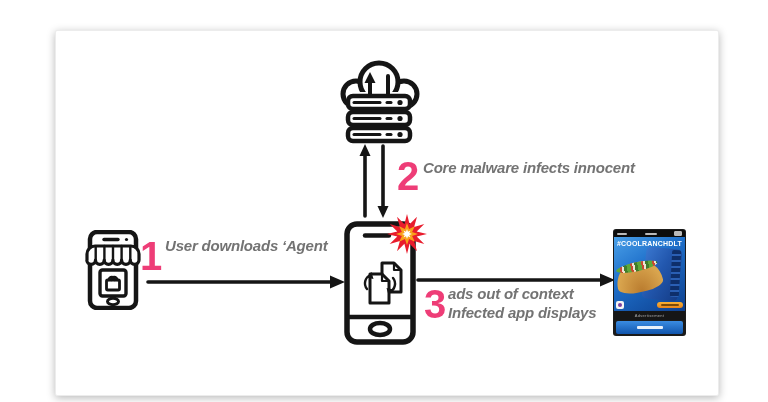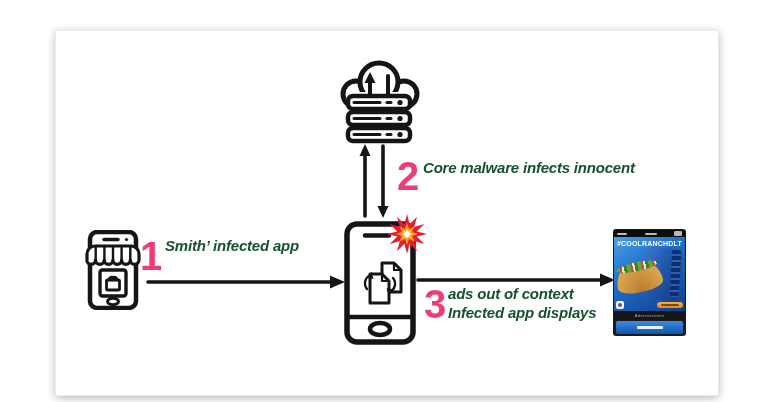--- a/index.html
+++ b/index.html
@@ -3,21 +3,21 @@
 <meta charset="utf-8">
 <style>
   html,body{margin:0;padding:0;background:#fff;}
   #canvas{position:relative;width:768px;height:402px;background:#fff;overflow:hidden;
           font-family:"Liberation Sans",sans-serif;}
   .card{position:absolute;left:55px;top:30px;width:662px;height:364px;background:#fff;
         border:1px solid #ececec;border-radius:2px;box-shadow:0 2px 9px rgba(0,0,0,.28);}
   .abs{position:absolute;}
   .step-num{font-weight:700;font-size:40px;line-height:1;color:#EE3D77;}
   .step-text{font-style:italic;font-weight:700;font-size:15px;line-height:18.5px;
-             color:#14532d;letter-spacing:-.2px;white-space:nowrap;}
+             color:#737373;letter-spacing:-.2px;white-space:nowrap;}
   svg .ln{stroke:#151515;fill:none;stroke-linecap:round;stroke-linejoin:round;}
   svg .fw{fill:#fff;}
   
   .ad{left:613px;top:229px;width:73px;height:107px;background:#1b1b1b;border-radius:3px;
       padding:1px;box-sizing:border-box;display:flex;flex-direction:column;}
   .ad-status{height:7px;background:#0c0c0c;border-radius:2px 2px 0 0;display:flex;
              align-items:center;justify-content:space-between;padding:0 3px;}
   .dash{background:#b9b9b9;height:2px;border-radius:1px;}
   .dash.l{width:10px;} .dash.m{width:12px;}
   .battery{width:6px;height:3px;border:1px solid #b9b9b9;border-radius:1px;background:#b9b9b9;}
@@ -110,21 +110,21 @@
     <g>
       <rect class="ln fw" x="22.5" y="50" width="13" height="10" rx="1.2" stroke-width="2.8"></rect>
       <path class="ln" stroke-width="2.4" d="M24.8,50 a3,3 0 0 1 6,0"></path>
       <path class="ln" stroke-width="2.4" d="M27.2,50 a3,3 0 0 1 6,0"></path>
     </g>
     <ellipse class="ln fw" cx="29" cy="71.5" rx="5.5" ry="3.2" stroke-width="3"></ellipse>
   </svg>
 
   <div class="abs step-num" style="left:140px;top:236px">1</div>
   <div class="abs step-text" style="left:165px;top:237px">
-    <div>Smith’ infected app</div>
+    <div>User downloads ‘Agent</div>
   </div>
 
   <svg class="abs" style="left:146px;top:274px" width="200" height="16" viewBox="0 0 200 16">
     <line class="ln" x1="2" y1="8" x2="185" y2="8" stroke-width="3.6"></line>
     <polygon points="199,8 184,1.5 184,14.5" fill="#151515"></polygon>
   </svg>
 
   <svg class="abs" style="left:344px;top:221px" width="72" height="124" viewBox="0 0 72 124">
     <rect class="ln fw" x="3" y="3" width="66" height="118" rx="10" stroke-width="5.5"></rect>
     <line class="ln" x1="21" y1="14.5" x2="45" y2="14.5" stroke-width="4.5"></line>

